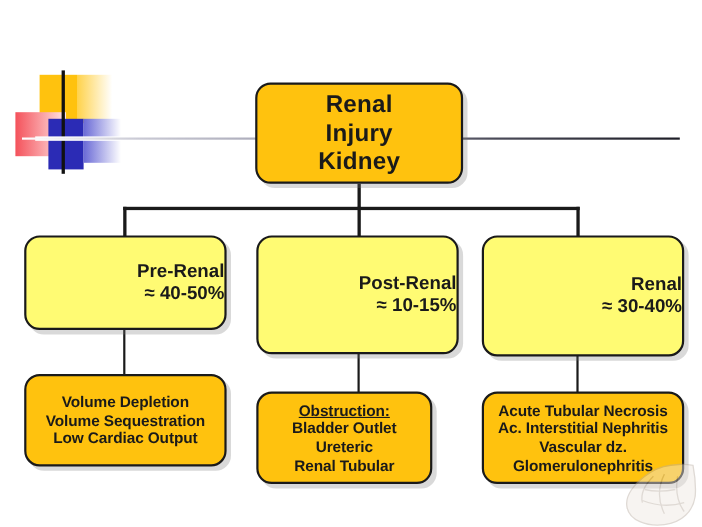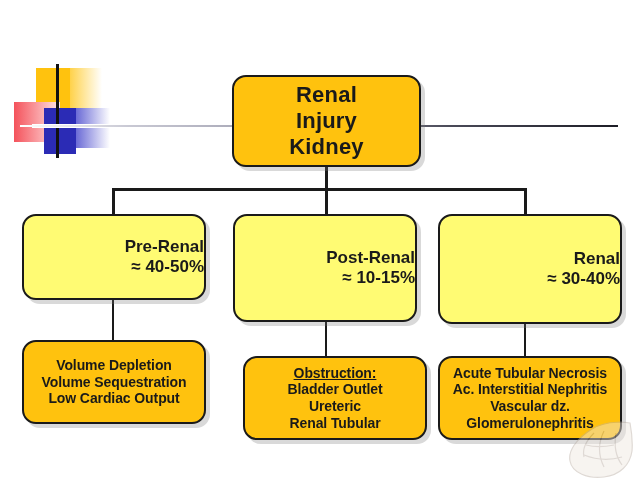--- a/index.html
+++ b/index.html
@@ -164,21 +164,21 @@
     <div class="line">Renal</div>
     <div class="line">≈ 30-40%</div>
   </div>
 
   <div class="box gold detail-box" style="left:22px; top:340px; width:184px; height:84px;">
     <div class="line">Volume Depletion</div>
     <div class="line">Volume Sequestration</div>
     <div class="line">Low Cardiac Output</div>
   </div>
 
-  <div class="box gold detail-box" style="left:243px; top:356px; width:184px; height:84px;">
+  <div class="box gold detail-box" style="left:233px; top:356px; width:160px; height:84px;">
     <div class="line underline">Obstruction:</div>
     <div class="line">Bladder Outlet</div>
     <div class="line">Ureteric</div>
     <div class="line">Renal Tubular</div>
   </div>
 
   <div class="box gold detail-box" style="left:438px; top:356px; width:184px; height:84px;">
     <div class="line">Acute Tubular Necrosis</div>
     <div class="line">Ac. Interstitial Nephritis</div>
     <div class="line">Vascular dz.</div>

